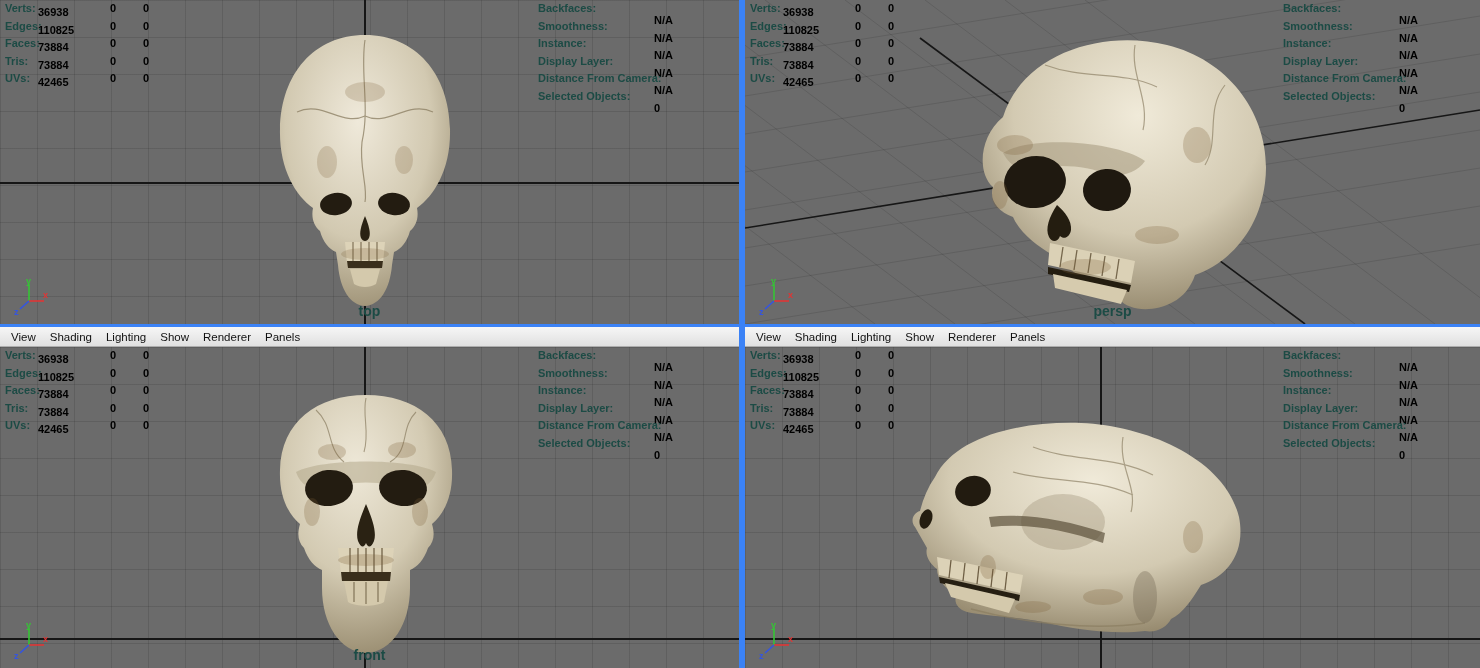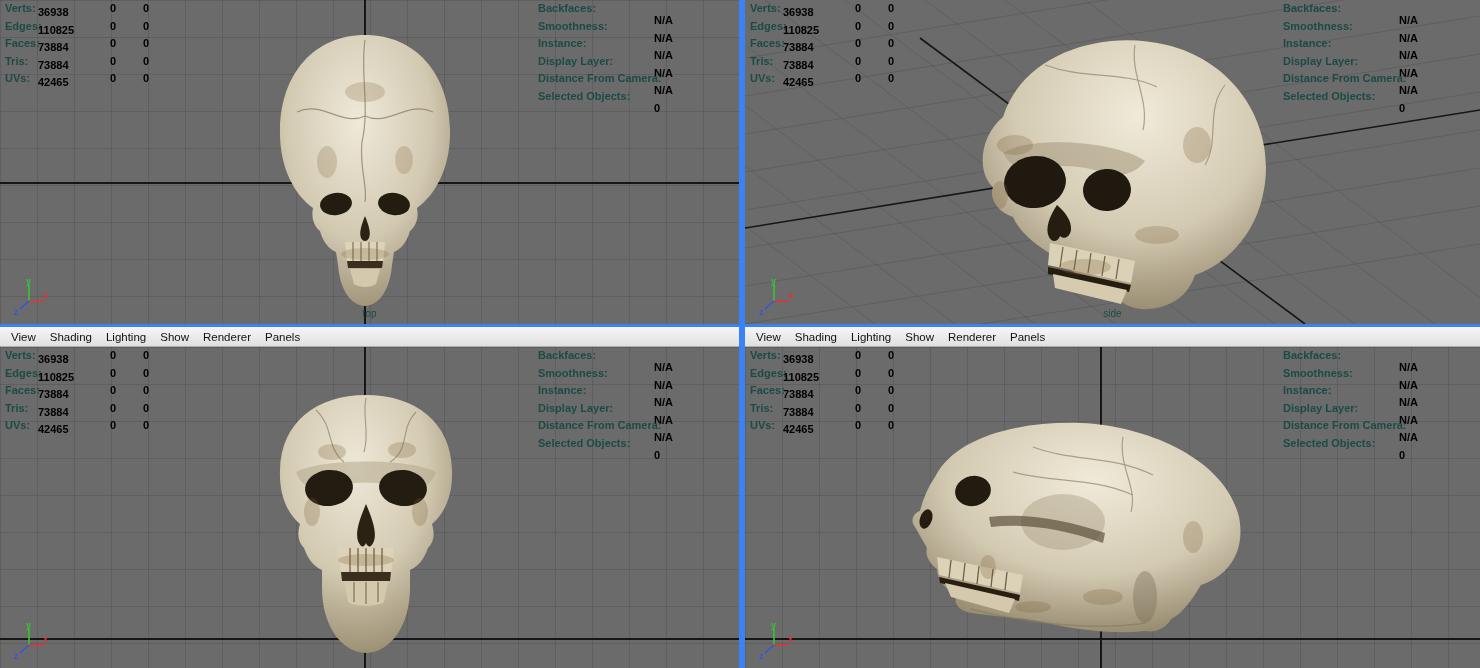--- a/index.html
+++ b/index.html
@@ -37,21 +37,21 @@
   .hud-left  { left:5px;   width:210px; }
   .hud-right { left:538px; width:190px;text-decoration:underline; }
   .hud-row { position:relative; height:17.5px; white-space:nowrap; }
   .hlabel { position:absolute; left:0; top:0; color:#1c4b45; }
   .hud-left  .v1 { position:absolute; left:33px;  top:4px; }
   .hud-left  .v2 { position:absolute; left:105px; top:0; }
   .hud-left  .v3 { position:absolute; left:138px; top:0; }
   .hud-right .vv { position:absolute; left:116px; top:12px; }
 
   .vp-label { position:absolute; bottom:5px; left:0; width:100%; text-align:center;
-    color:#1c4b45; font-size:10px; font-weight:normal; pointer-events:none; }
+    color:#1c4b45; font-size:14px; font-weight:bold; pointer-events:none; }
 
   .gizmo { position:absolute; left:13px; bottom:8px; width:36px; height:40px; }
   .gizmo text { font-size:9px; font-weight:bold; font-family:"Liberation Sans",sans-serif; }
 </style>
 </head>
 <body>
 
 <div class="stage">
 
   <div class="viewport vp-top-left">
@@ -307,21 +307,21 @@
 </div>
 
     <svg class="gizmo" viewBox="0 0 36 40">
       <line x1="16" y1="25" x2="16" y2="8" stroke="#35c535" stroke-width="1.6"></line>
       <text x="13" y="8" fill="#35c535">y</text>
       <line x1="16" y1="25" x2="31" y2="25" stroke="#e03535" stroke-width="1.6"></line>
       <text x="30" y="22" fill="#e03535">x</text>
       <line x1="16" y1="25" x2="7" y2="33" stroke="#3555e0" stroke-width="1.6"></line>
       <text x="1" y="39" fill="#3555e0">z</text>
     </svg>
-    <div class="vp-label">side</div>
+    <div class="vp-label">persp</div>
   </div>
 
   <div class="panel panel-bl">
     <div class="menubar">
   <span class="menu-item">View</span>
 
   <span class="menu-item">Shading</span>
 
   <span class="menu-item">Lighting</span>
 
@@ -449,20 +449,21 @@
 </div>
 
       <svg class="gizmo" viewBox="0 0 36 40">
         <line x1="16" y1="25" x2="16" y2="8" stroke="#35c535" stroke-width="1.6"></line>
         <text x="13" y="8" fill="#35c535">y</text>
         <line x1="16" y1="25" x2="31" y2="25" stroke="#e03535" stroke-width="1.6"></line>
         <text x="30" y="22" fill="#e03535">x</text>
         <line x1="16" y1="25" x2="7" y2="33" stroke="#3555e0" stroke-width="1.6"></line>
         <text x="1" y="39" fill="#3555e0">z</text>
       </svg>
+      <div class="vp-label">front</div>
     </div>
   </div>
 
   <div class="panel panel-br">
     <div class="menubar">
   <span class="menu-item">View</span>
 
   <span class="menu-item">Shading</span>
 
   <span class="menu-item">Lighting</span>

